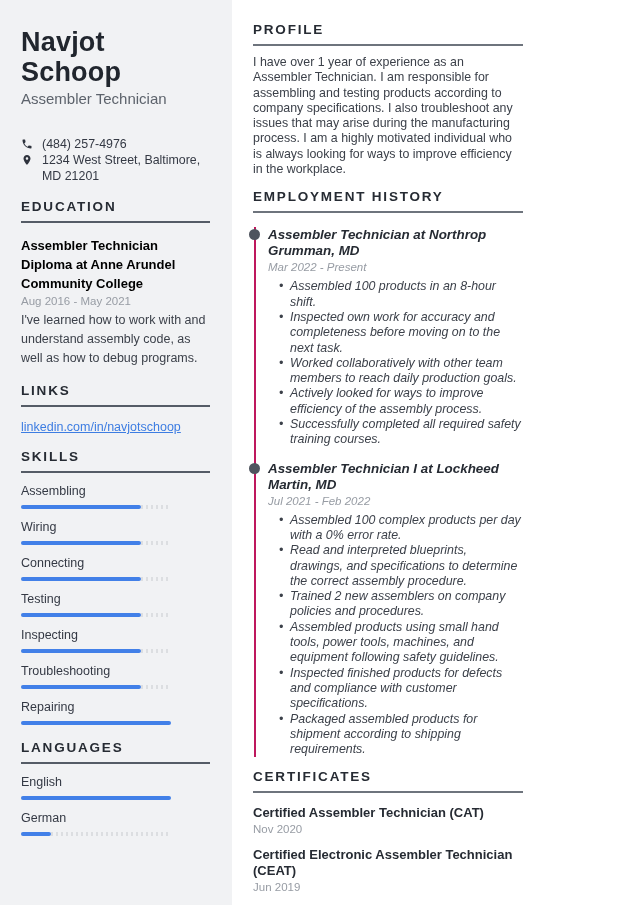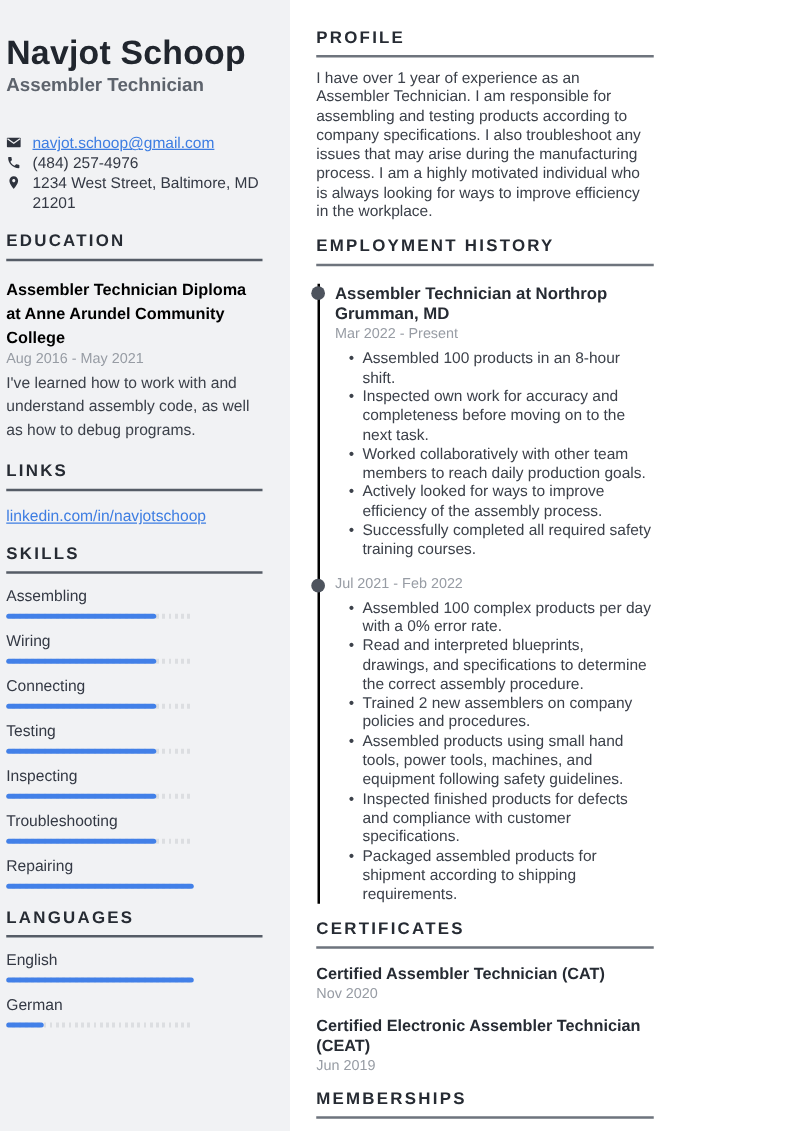--- a/index.html
+++ b/index.html
@@ -14,35 +14,34 @@
     overflow: hidden;
   }
 
   
   .sidebar {
     position: absolute;
     top: 0; left: 0;
     width: 232px;
     height: 100%;
     background: #f1f2f4;
-    padding: 27px 22px 0 5px;
+    padding: 27px 22px 0 21px;
   }
   .person-name {
     margin: 0;
     font-size: 27px;
     font-weight: 700;
     color: #21262e;
     letter-spacing: 0.2px;
     line-height: 30px;
   }
   .person-title {
     margin-top: 3px;
     font-size: 15px;
     color: #5d636c;
-    font-weight: bold;
   }
   .contact { margin-top: 29px; font-size: 12.4px; color: #343944; }
   .contact-row { display: flex; gap: 9px; line-height: 16px; align-items: flex-start; }
   .contact-row .cicon { flex: 0 0 12px; width: 12px; height: 12px; margin-top: 2px; }
   .cicon svg { display: block; width: 12px; height: 12px; }
   a.link { color: #3d7de2; text-decoration: underline; cursor: pointer; }
 
   .side-section { margin-top: 15px; }
   .side-heading {
     font-size: 13.5px;
@@ -99,21 +98,22 @@
   .profile-text {
     margin: 9px 0 0;
     font-size: 12.4px;
     line-height: 15.3px;
     color: #3c414a;
   }
 
   .jobs {
     margin-top: 14px;
     margin-left: 1px;
-    border-left: 2px solid #000000;
+    border-left: 2px solid #be185d;
+    font-style: italic;
   }
   .job { position: relative; padding-left: 12px; margin-bottom: 13px; }
   .job:last-child { margin-bottom: 0; }
   .job-dot {
     position: absolute; left: -7px; top: 2px;
     width: 11px; height: 11px; border-radius: 50%;
     background: #4e545e;
   }
   .job-title { font-size: 13.4px; font-weight: 700; color: #262b33; line-height: 16px; }
   .job-dates { font-size: 11.5px; color: #979ca4; margin: 2px 0 6px; }
@@ -139,29 +139,20 @@
 <body>
 
 <div class="page">
 
   <aside class="sidebar">
 
     <h1 class="person-name">Navjot Schoop</h1>
     <div class="person-title">Assembler Technician</div>
 
     <div class="contact">
-      <div class="contact-row">
-        <span class="cicon">
-          <svg viewBox="0 0 24 24">
-              <path fill="#2e333d" d="M2 4.5h20c.55 0 1 .45 1 1v13c0 .55-.45 1-1 1H2c-.55 0-1-.45-1-1v-13c0-.55.45-1 1-1z"></path>
-              <path d="M2 6l10 7.2L22 6" stroke="#f1f2f4" stroke-width="2" fill="none"></path>
-            </svg>
-        </span>
-        <a class="link">navjot.schoop@gmail.com</a>
-      </div>
       <div class="contact-row">
         <span class="cicon">
           <svg viewBox="0 0 24 24">
               <path fill="#2e333d" d="M6.62 10.79c1.44 2.83 3.76 5.14 6.59 6.59l2.2-2.21c.27-.27.67-.36 1.02-.24 1.12.37 2.33.57 3.57.57.55 0 1 .45 1 1V20c0 .55-.45 1-1 1-9.39 0-17-7.61-17-17 0-.55.45-1 1-1h3.5c.55 0 1 .45 1 1 0 1.25.2 2.45.57 3.57.11.35.03.74-.25 1.02l-2.2 2.2z"></path>
             </svg>
         </span>
         <span>(484) 257-4976</span>
       </div>
       <div class="contact-row">
         <span class="cicon">
@@ -272,20 +263,21 @@
             <li>Assembled 100 products in an 8-hour shift.</li>
             <li>Inspected own work for accuracy and completeness before moving on to the next task.</li>
             <li>Worked collaboratively with other team members to reach daily production goals.</li>
             <li>Actively looked for ways to improve efficiency of the assembly process.</li>
             <li>Successfully completed all required safety training courses.</li>
           </ul>
         </article>
 
         <article class="job">
           <span class="job-dot"></span>
+          <div class="job-title">Assembler Technician I at Lockheed Martin, MD</div>
           <div class="job-dates">Jul 2021 - Feb 2022</div>
           <ul class="bullets">
             <li>Assembled 100 complex products per day with a 0% error rate.</li>
             <li>Read and interpreted blueprints, drawings, and specifications to determine the correct assembly procedure.</li>
             <li>Trained 2 new assemblers on company policies and procedures.</li>
             <li>Assembled products using small hand tools, power tools, machines, and equipment following safety guidelines.</li>
             <li>Inspected finished products for defects and compliance with customer specifications.</li>
             <li>Packaged assembled products for shipment according to shipping requirements.</li>
           </ul>
         </article>

